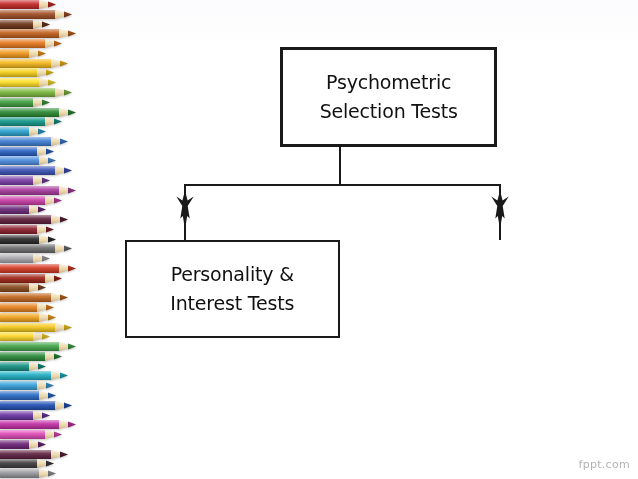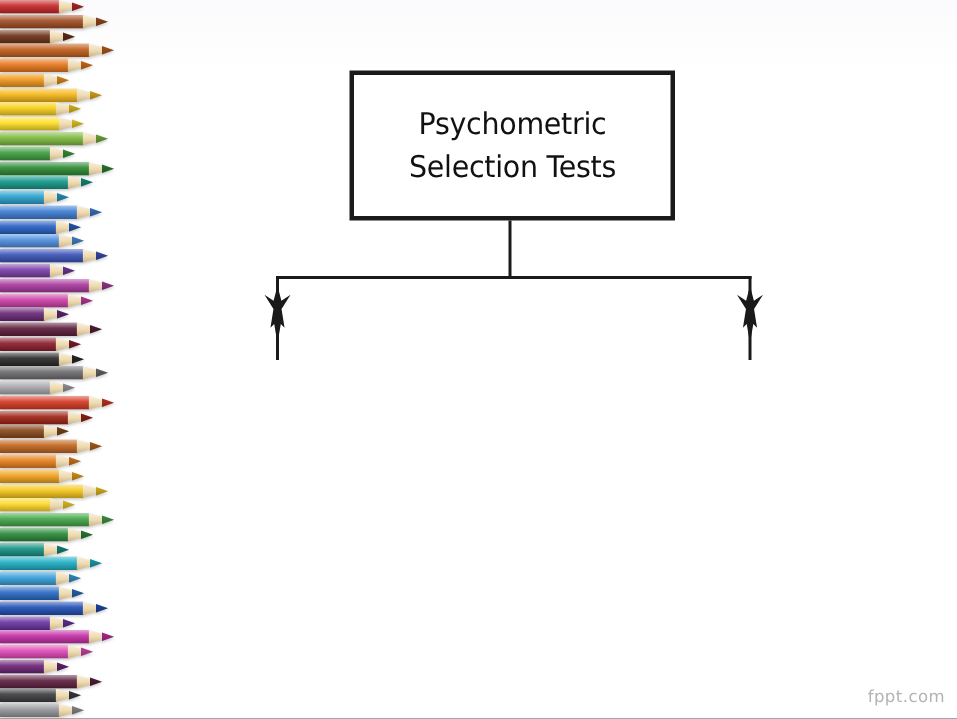--- a/index.html
+++ b/index.html
@@ -25,20 +25,21 @@
   .pencil-lead{
     position:absolute;top:0;width:8px;height:9px;
     clip-path:polygon(0 18%,100% 50%,0 82%);
     background-image:linear-gradient(180deg,rgba(0,0,0,.1),rgba(0,0,0,.4));
   }
   
   .node{
     position:absolute;background:#fff;border:3px solid #1a1a1a;
     display:flex;align-items:center;justify-content:center;text-align:center;
     box-sizing:border-box;
+    margin-left:47px;
   }
   .node-label{
     white-space:pre-line;color:#111;font-size:20px;line-height:29px;
     letter-spacing:-0.2px;transform:scaleX(.95);
   }
   .conn{position:absolute;background:#1a1a1a;}
   .arrow-icon{position:absolute;width:22px;height:42px;}
   
   .watermark{
     position:absolute;right:8px;bottom:8px;
@@ -308,17 +309,21 @@
   </svg>
   <svg class="arrow-icon" style="left:489px;top:189px;" viewBox="0 0 22 42">
     <path d="M11,40 L8.8,27 L6.3,29.5 L8.3,17 L2.3,7.5 L8.4,11.5 L11,1.5 L13.6,11.5 L19.7,7.5 L13.7,17 L15.7,29.5 L13.2,27 Z" fill="#1a1a1a"></path>
   </svg>
 
   <div class="node" style="left:233px;top:47px;width:217px;height:100px;">
     <span class="node-label">Psychometric
 Selection Tests</span>
   </div>
 
+  <div class="node" style="left:78px;top:240px;width:215px;height:98px;border-width:2.5px;">
+    <span class="node-label">Personality &amp;
+Interest Tests</span>
+  </div>
 
 
   <div class="watermark">fppt.com</div>
 
 </div>
 
 </body></html>

